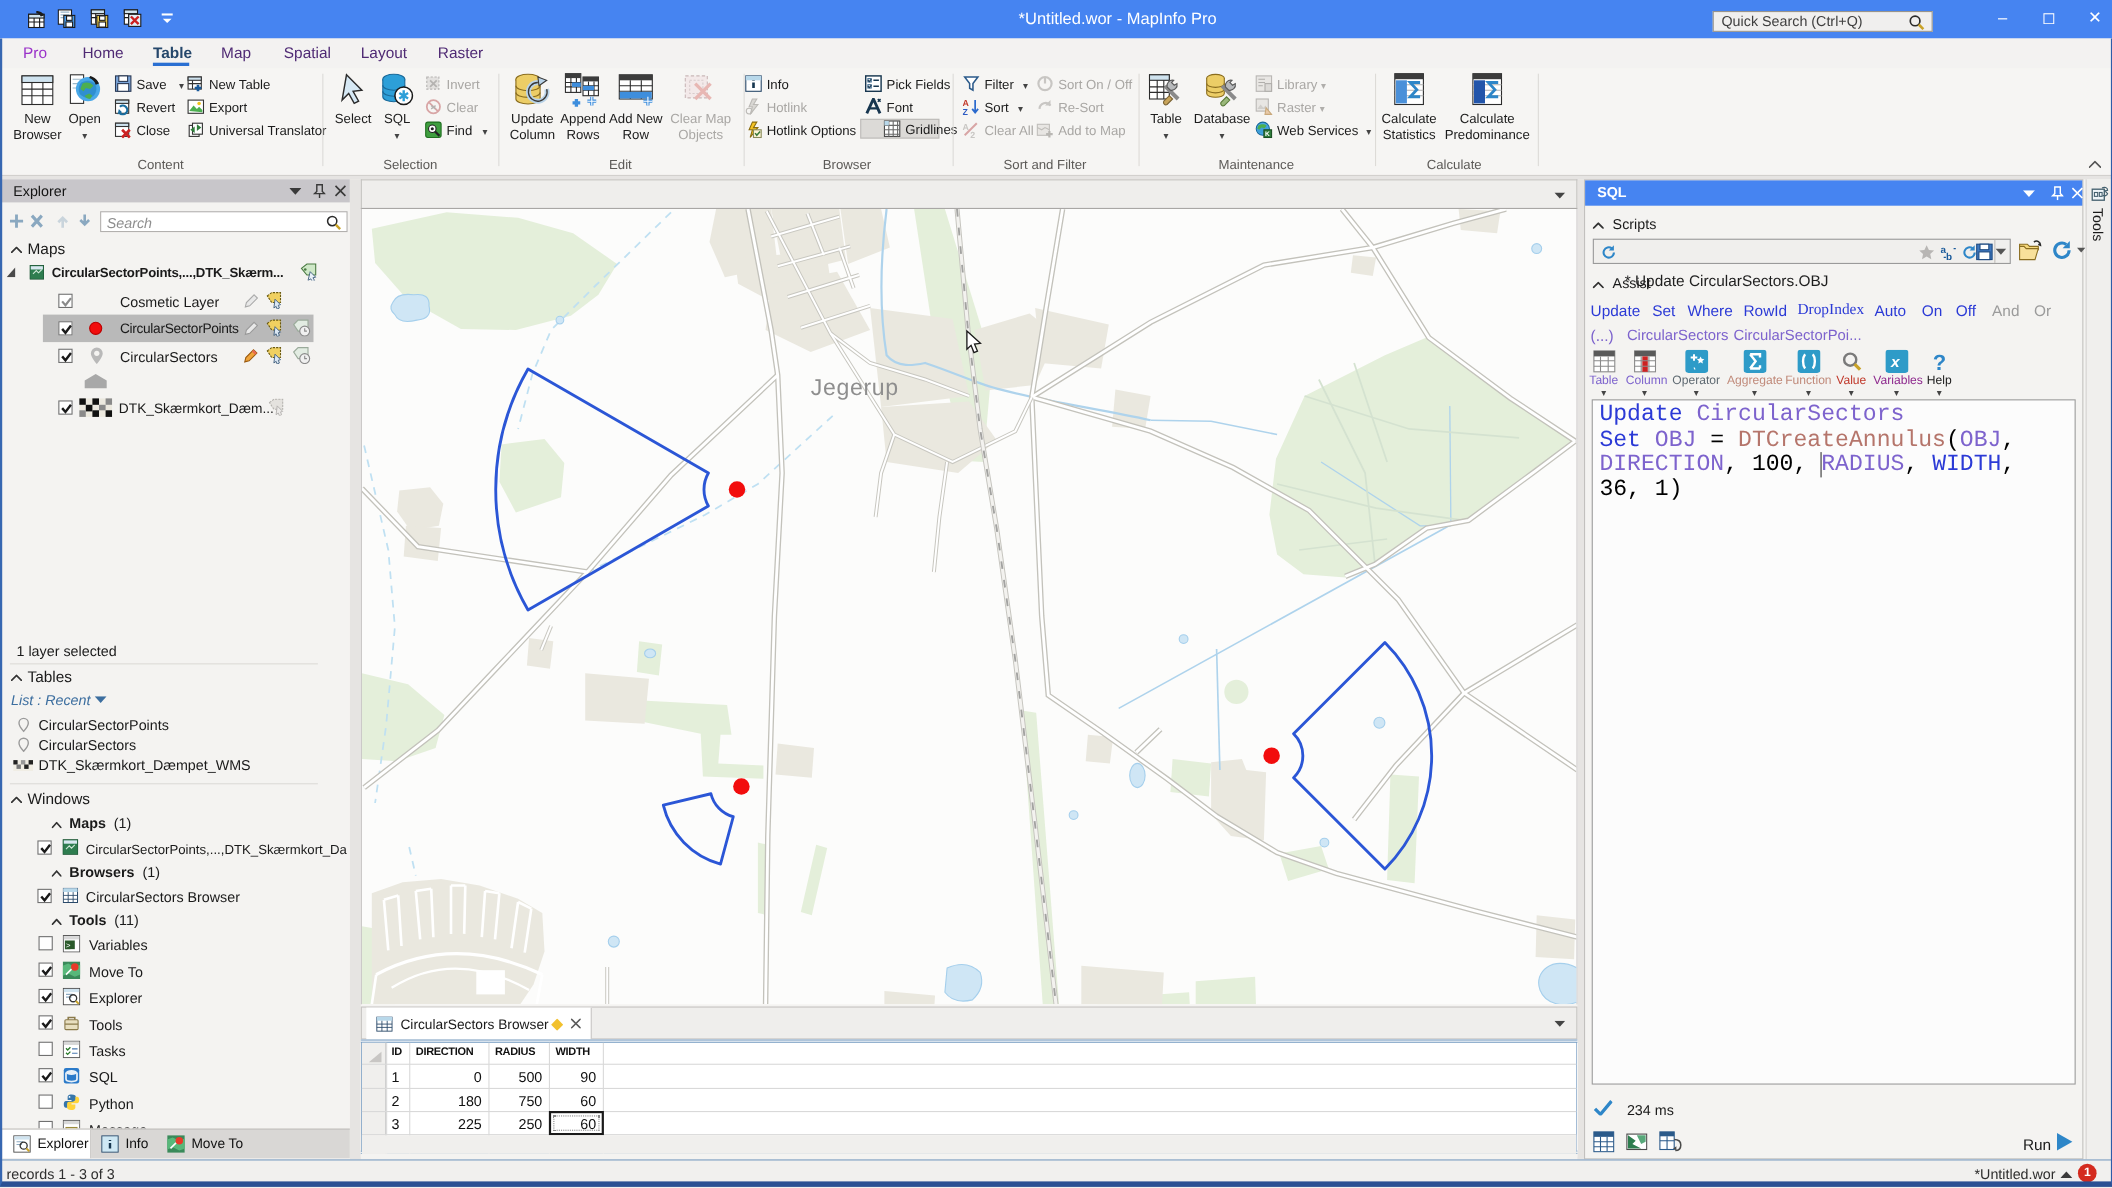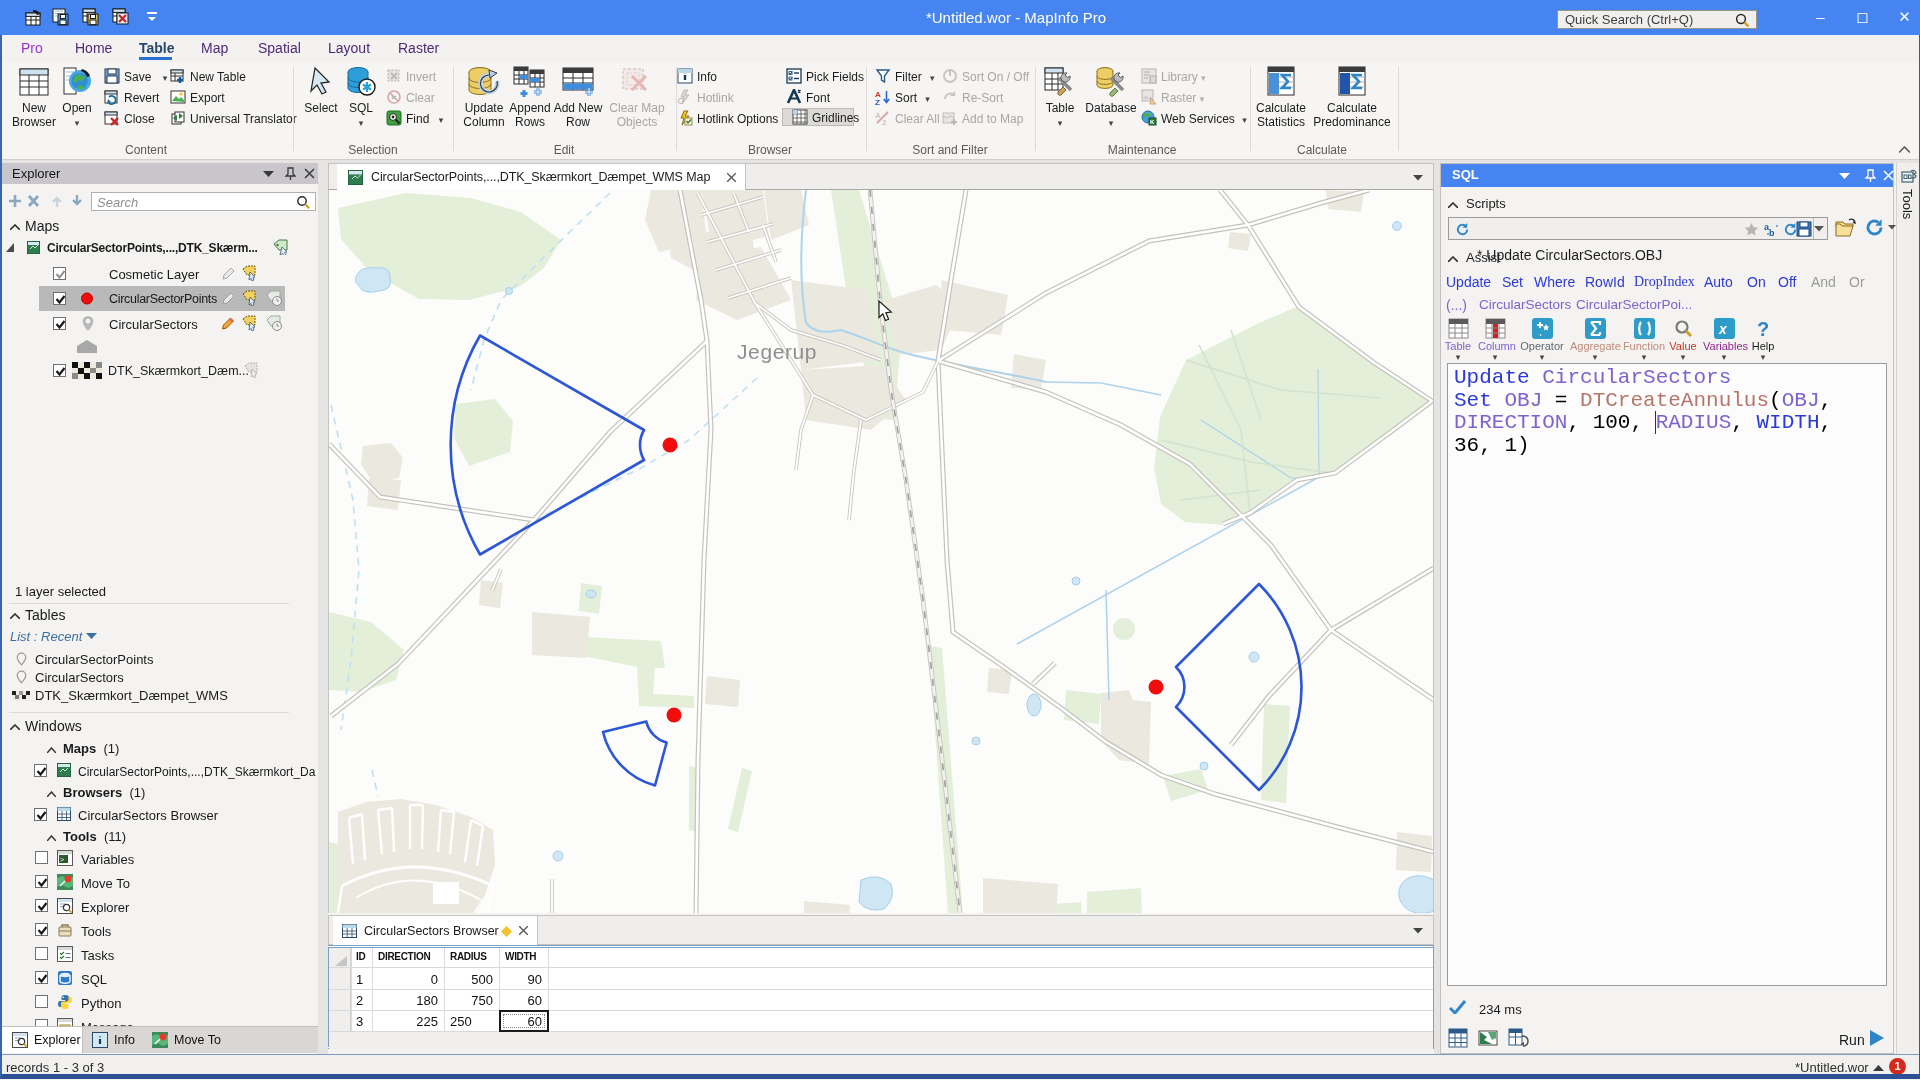--- a/index.html
+++ b/index.html
@@ -272,21 +272,21 @@
         <path d="M8 5h5" stroke="#17364f" stroke-width="1.4"></path>
         <rect x="3" y="9" width="3" height="3" fill="none" stroke="#3d6a8f"></rect>
         <path d="M3 10.3l1.2 1.4l2-2.4" stroke="#17364f" fill="none"></path>
         <path d="M8 10.5h5" stroke="#17364f" stroke-width="1.4"></path>
       </svg>Pick Fields</div>
   <div class="smallbtn" style="left:786px;top:27px;"><svg width="16" height="16" viewBox="0 0 16 16">
         <path d="M2 14L8 1l6 13" fill="none" stroke="#17364f" stroke-width="2.6"></path>
         <path d="M4.6 9.5h6.8" stroke="#17364f" stroke-width="2"></path>
         <path d="M12 1l2.5 2.5M14.5 1L12 3.5" stroke="#17364f" stroke-width="1.4"></path>
       </svg>Font</div>
-  <div class="smallbtn" style="left:782px;top:46px;width:72px;background:#dcdad7;border:1px solid #bdbbb8;padding-left:9px;text-align:right;"><svg width="16" height="16" viewBox="0 0 16 16">
+  <div class="smallbtn" style="left:782px;top:46px;width:72px;background:#dcdad7;border:1px solid #bdbbb8;padding-left:20px;text-align:right;"><svg width="16" height="16" viewBox="0 0 16 16">
         <rect x="1" y="1" width="14" height="14" fill="#fff" stroke="#444"></rect>
         <path d="M1 5h14M1 9h14M1 13h14M5 1v14M9 1v14M13 1v14" stroke="#6a6a6a"></path>
         <rect x="1" y="1" width="4" height="4" fill="#b8d8ea"></rect>
       </svg>Gridlines</div>
 
   <div class="smallbtn" style="left:875px;top:6px;"><svg width="16" height="16" viewBox="0 0 16 16">
         <path d="M2 2h12l-4.5 6v6l-3-1.8V8z" fill="#fff" stroke="#2b5a8a" stroke-width="1.4"></path>
       </svg>Filter <span class="caret" style="margin-left:5px;">▾</span></div>
   <div class="smallbtn" style="left:875px;top:27px;"><svg width="16" height="16" viewBox="0 0 16 16">
         <text x="0" y="7.5" font-size="8" font-weight="bold" fill="#c23a2b">A</text>
@@ -707,31 +707,20 @@
       <svg style="position:absolute;left:6px;top:5px;" width="16" height="16">
           <rect width="16" height="16" fill="#3a8a5a"></rect>
           <path d="M0 4l5-2l6 3l5-2v9l-5 2l-6-3l-5 2z" fill="#58b87a"></path>
           <circle cx="11" cy="5" r="3.4" fill="#e83a2a"></circle>
           <path d="M3 12l5-5" stroke="#fff" stroke-width="1.4"></path>
         </svg>
       <span style="margin-left:28px;">Move To</span></div>
   </div>
 </div>
 <div class="abs" id="maptabbar">
-  <div id="maptab">
-    <svg style="position:absolute;left:11px;top:6px;" width="15" height="15">
-        <rect width="15" height="15" fill="#2e7d4f" stroke="#1a4f30"></rect>
-        <rect x="1" y="1" width="13" height="3.4" fill="#d8e8f0"></rect>
-        <path d="M4 9l3-3l2.5 2l3-3" stroke="#cfe8d8" fill="none"></path>
-      </svg>
-    <span style="margin-left:34px;font-size:12.5px;letter-spacing:-0.1px;">CircularSectorPoints,...,DTK_Skærmkort_Dæmpet_WMS Map</span>
-    <svg style="position:absolute;left:390px;top:9px;" width="9" height="9">
-        <path d="M0 0l9 9M9 0l-9 9" stroke="#5a5a5a" stroke-width="1.4"></path>
-      </svg>
-  </div>
   <svg style="position:absolute;right:10px;top:11px;" width="10" height="6">
       <path d="M0 0l5 5.5L10 0z" fill="#444"></path>
     </svg>
 </div>
 <div class="abs" id="mapview">
 <svg width="1106" height="723" viewBox="328 190 1106 723" font-family="Liberation Sans, sans-serif">
 <rect x="328" y="190" width="1106" height="723" fill="#fcfcfb"></rect>
 
 <g fill="#e4efda" stroke="none">
 <path d="M337,208 L405,193 470,198 520,212 560,240 543,268 518,287 468,300 418,299 368,271 340,239 Z"></path>
@@ -946,21 +935,21 @@
     <div class="bline" style="left:219px;top:0;width:1px;height:101px;"></div>
 
     <div class="bcell" style="left:27px;top:24px;">1</div>
     <div class="bcell" style="left:27px;top:45px;">2</div>
     <div class="bcell" style="left:27px;top:66px;">3</div>
     <div class="bcell" style="left:49px;top:24px;width:60px;text-align:right;">0</div>
     <div class="bcell" style="left:49px;top:45px;width:60px;text-align:right;">180</div>
     <div class="bcell" style="left:49px;top:66px;width:60px;text-align:right;">225</div>
     <div class="bcell" style="left:121px;top:24px;width:43px;text-align:right;">500</div>
     <div class="bcell" style="left:121px;top:45px;width:43px;text-align:right;">750</div>
-    <div class="bcell" style="left:121px;top:66px;width:43px;text-align:left;">250</div>
+    <div class="bcell" style="left:121px;top:66px;width:43px;text-align:right;">250</div>
     <div class="bcell" style="left:176px;top:24px;width:37px;text-align:right;">90</div>
     <div class="bcell" style="left:176px;top:45px;width:37px;text-align:right;">60</div>
     <div class="bcell" style="left:176px;top:66px;width:37px;text-align:right;">60</div>
     <div class="bline" style="left:0;top:41px;width:1104px;height:1px;"></div>
     <div class="bline" style="left:0;top:62px;width:1104px;height:1px;"></div>
     <div class="bline" style="left:0;top:83px;width:1104px;height:1px;"></div>
     <div style="position:absolute;left:170px;top:62px;width:50px;height:22px;border:2px solid #1a1a1a;outline:1px dotted #888;outline-offset:-5px;"></div>
     <div class="bcell" style="left:0;top:84px;width:1104px;height:17px;background:#f0efed;"></div>
   </div>
 </div>

